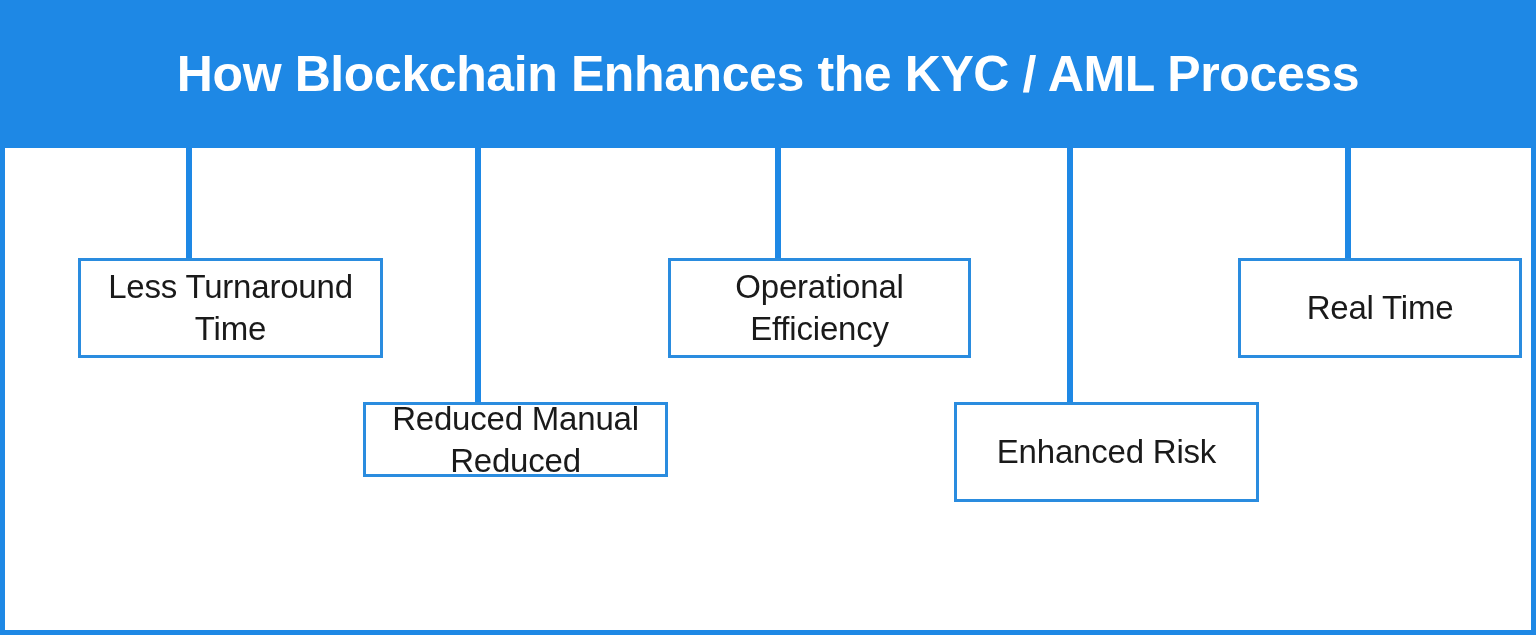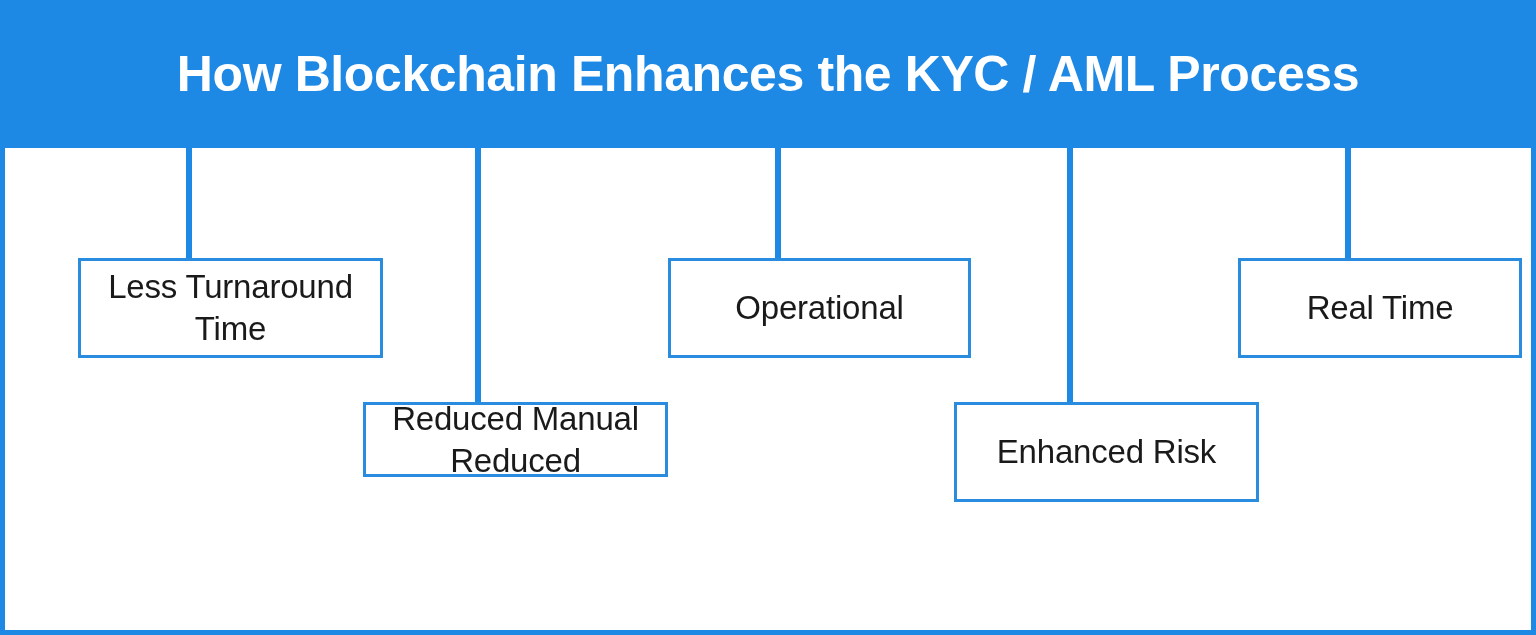--- a/index.html
+++ b/index.html
@@ -106,20 +106,21 @@
   <div class="feature-box" style="left:326px; top:402px; width:305px; height:75px;">
     <div class="feature-label">
       <span>Reduced Manual</span><br>
       <span>Reduced</span>
     </div>
   </div>
 
   <div class="feature-box" style="left:631px; top:258px; width:303px; height:100px;">
     <div class="feature-label">
       <span>Operational</span><br>
+      <span>Efficiency</span>
     </div>
   </div>
 
   <div class="feature-box" style="left:917px; top:402px; width:305px; height:100px;">
     <div class="feature-label">
       <span>Enhanced Risk</span><br>
     </div>
   </div>
 
   <div class="feature-box" style="left:1201px; top:258px; width:284px; height:100px;">

